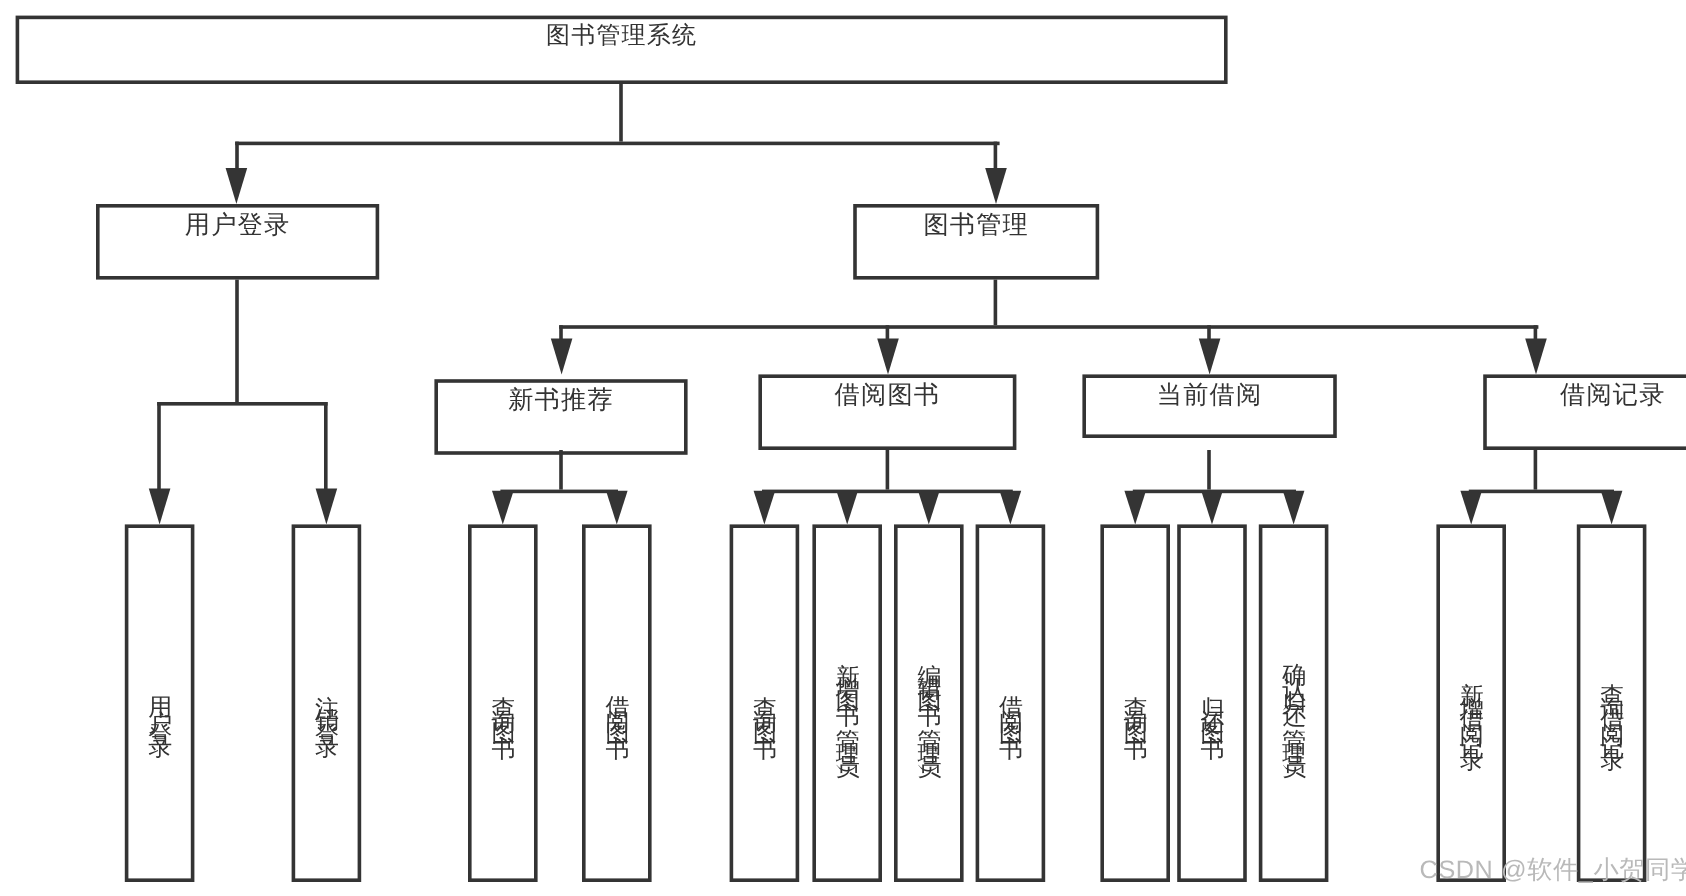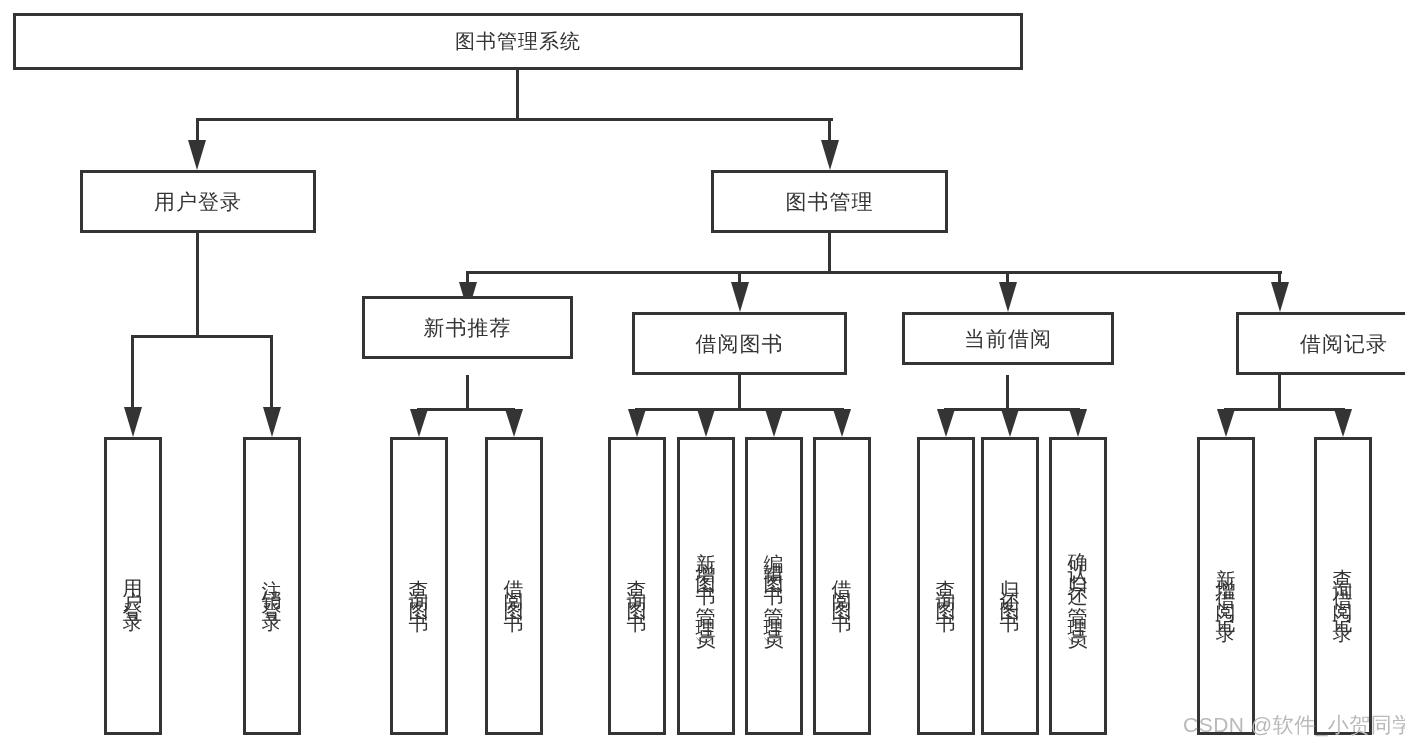--- a/index.html
+++ b/index.html
@@ -10,21 +10,20 @@
     font-family:"Liberation Sans",sans-serif;
     overflow:hidden;
   }
   .node{
     position:absolute;
     box-sizing:border-box;
     border:3px solid #343434;
     background:#ffffff;
     color:#333333;
     display:flex;
-    align-items:center;
     justify-content:center;
     font-size:21px;
     letter-spacing:1px;
   }
   .vnode{
     position:absolute;
     box-sizing:border-box;
     border:3px solid #343434;
     background:#ffffff;
     color:#333333;
@@ -72,21 +71,21 @@
   <div class="vl" style="left:516px;top:68px;height:50px;"></div>
   <div class="hl" style="left:196px;top:118px;width:637px;"></div>
   <div class="vl" style="left:196px;top:118px;height:26px;"></div>
   <div class="arrow" style="left:188px;top:140px;"></div>
   <div class="vl" style="left:828px;top:118px;height:26px;"></div>
   <div class="arrow" style="left:821px;top:140px;"></div>
 
   <div class="node" style="left:80px;top:170px;width:236px;height:63px;">
     <span>用户登录</span>
   </div>
-  <div class="node" style="left:711px;top:170px;width:237px;height:63px;">
+  <div class="node" style="left:711px;top:170px;width:205px;height:63px;">
     <span>图书管理</span>
   </div>
 
   <div class="vl" style="left:196px;top:233px;height:102px;"></div>
   <div class="hl" style="left:131px;top:335px;width:142px;"></div>
   <div class="vl" style="left:131px;top:335px;height:74px;"></div>
   <div class="arrow" style="left:124px;top:407px;"></div>
   <div class="vl" style="left:270px;top:335px;height:74px;"></div>
   <div class="arrow" style="left:263px;top:407px;"></div>
 
@@ -94,21 +93,21 @@
   <div class="hl" style="left:466px;top:271px;width:816px;"></div>
   <div class="vl" style="left:466px;top:271px;height:14px;"></div>
   <div class="arrow" style="left:459px;top:282px;"></div>
   <div class="vl" style="left:738px;top:271px;height:14px;"></div>
   <div class="arrow" style="left:731px;top:282px;"></div>
   <div class="vl" style="left:1006px;top:271px;height:14px;"></div>
   <div class="arrow" style="left:999px;top:282px;"></div>
   <div class="vl" style="left:1278px;top:271px;height:14px;"></div>
   <div class="arrow" style="left:1271px;top:282px;"></div>
 
-  <div class="node" style="left:362px;top:296px;width:211px;height:63px;">
+  <div class="node" style="left:362px;top:316px;width:211px;height:63px;">
     <span>新书推荐</span>
   </div>
   <div class="node" style="left:632px;top:312px;width:215px;height:63px;">
     <span>借阅图书</span>
   </div>
   <div class="node" style="left:902px;top:312px;width:212px;height:53px;">
     <span>当前借阅</span>
   </div>
   <div class="node" style="left:1236px;top:312px;width:216px;height:63px;">
     <span>借阅记录</span>

